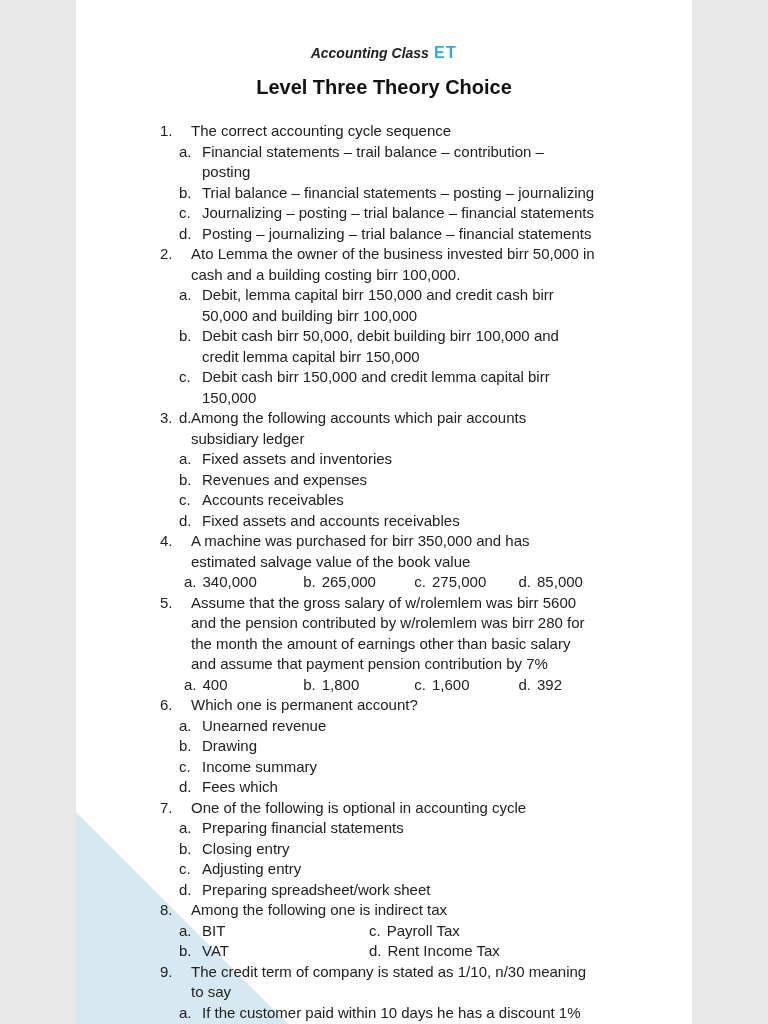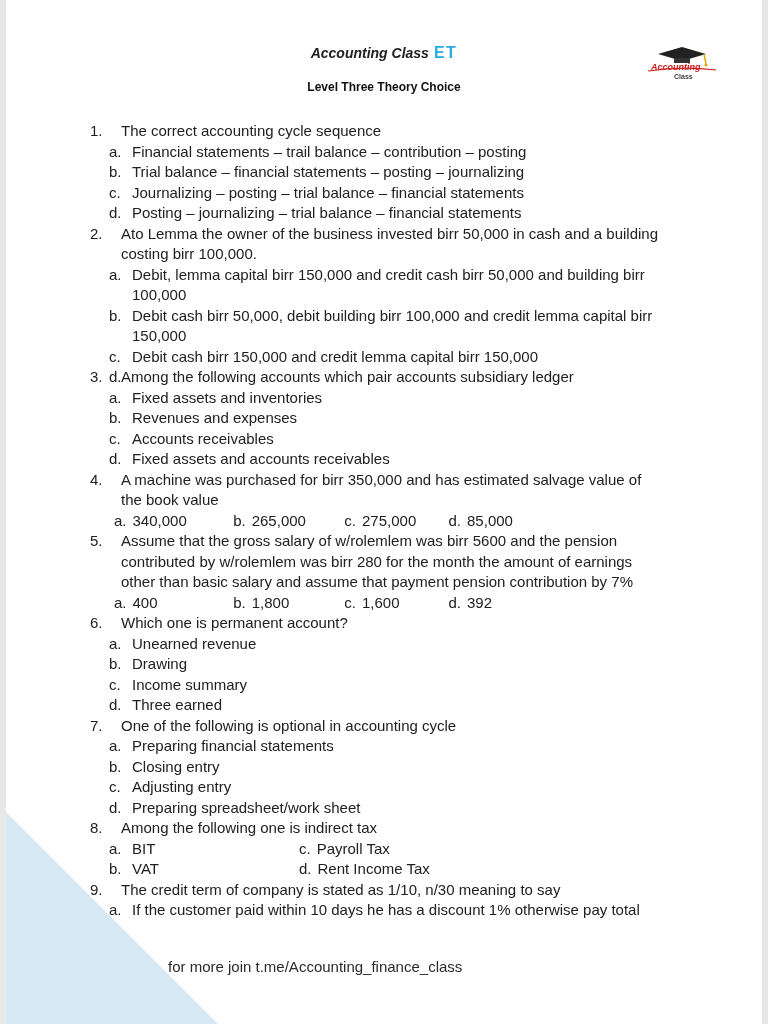--- a/index.html
+++ b/index.html
@@ -1,32 +1,32 @@
 <!DOCTYPE html>
 <html><head>
 <meta charset="utf-8">
 <style>
   html,body { margin:0; padding:0; }
   body { font-family:"Liberation Sans", sans-serif; background:#e8e8e8; }
   .page {
-    position:relative; width:756px; height:1024px; margin:0 auto;
+    position:relative; width:616px; height:1024px; margin:0 auto;
     background:#ffffff; overflow:hidden; box-sizing:border-box;
     padding:44px 96px 0 84px; color:#212121;
   }
   .corner-triangle {
     position:absolute; left:0; bottom:0; width:212px; height:212px;
     background:#d6e9f2; clip-path:polygon(0 0, 0 100%, 100% 100%);
   }
   .full { margin:0 -96px 0 -84px; text-align:center; }
   .doc-header { font-size:14px; line-height:18px; font-weight:700; font-style:italic; }
   .doc-header .et {
     font-style:normal; color:#29ABE2; font-size:16px; font-weight:800;
     letter-spacing:1.5px; margin-left:5px;
   }
-  h1.page-title { font-size:12px; line-height:22px; font-weight:700; margin:14px 0 0 0; color:#111; }
+  h1.page-title { font-size:20px; line-height:22px; font-weight:700; margin:14px 0 0 0; color:#111; }
   .logo { position:absolute; top:46px; left:638px; width:76px; height:36px; }
   main { margin-top:23px; font-size:15px; line-height:20.5px; position:relative; z-index:2; }
   .q { position:relative; padding-left:31px; }
   .q-num { position:absolute; left:0; top:0; }
   .opts { margin-left:-31px; }
   .opt { position:relative; padding-left:42px; }
   .opt-label { position:absolute; left:19px; top:0; }
   
   .opts-inline { padding-left:24px; }
   .opts-inline .opt { display:inline-block; position:static; padding-left:0; vertical-align:top; }
@@ -182,21 +182,21 @@
 
   <div class="opt">
     <span class="opt-label">b.</span><span class="opt-text">Drawing</span>
   </div>
 
   <div class="opt">
     <span class="opt-label">c.</span><span class="opt-text">Income summary</span>
   </div>
 
   <div class="opt">
-    <span class="opt-label">d.</span><span class="opt-text">Three earned</span>
+    <span class="opt-label">d.</span><span class="opt-text">Fees which</span>
   </div>
 </div>
   </div>
 
   <div class="q">
     <span class="q-num">7.</span><span class="q-text">One of the following is optional in accounting cycle</span>
     <div class="opts opts-stacked">
   <div class="opt">
     <span class="opt-label">a.</span><span class="opt-text">Preparing financial statements</span>
   </div>

